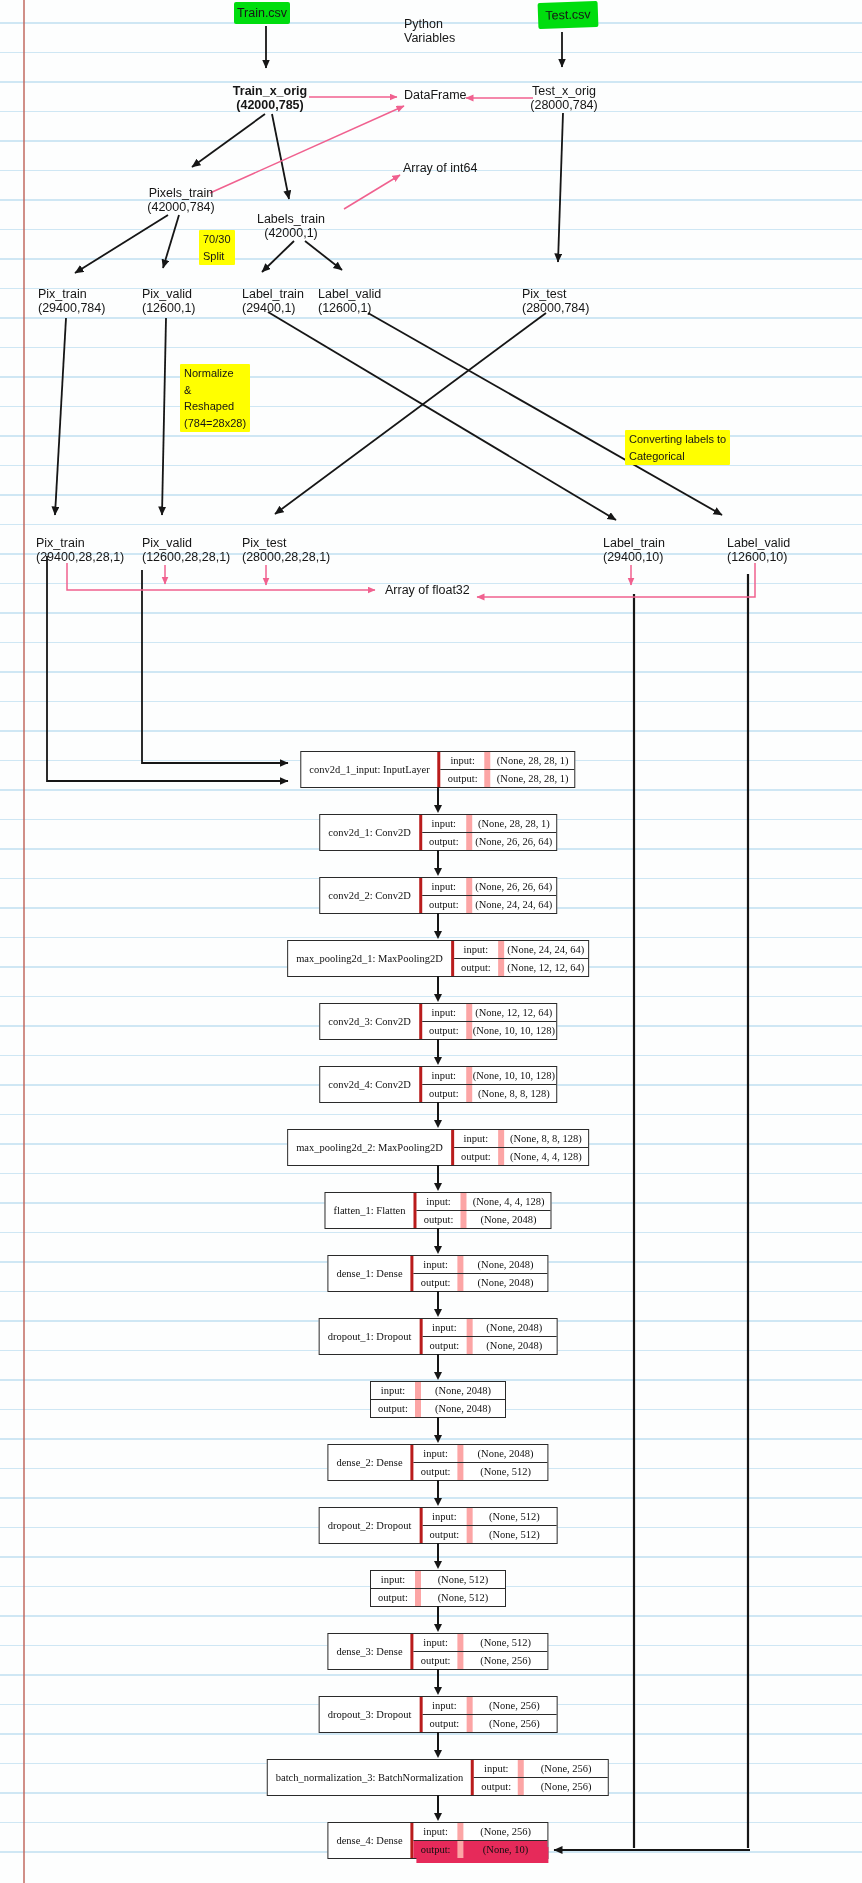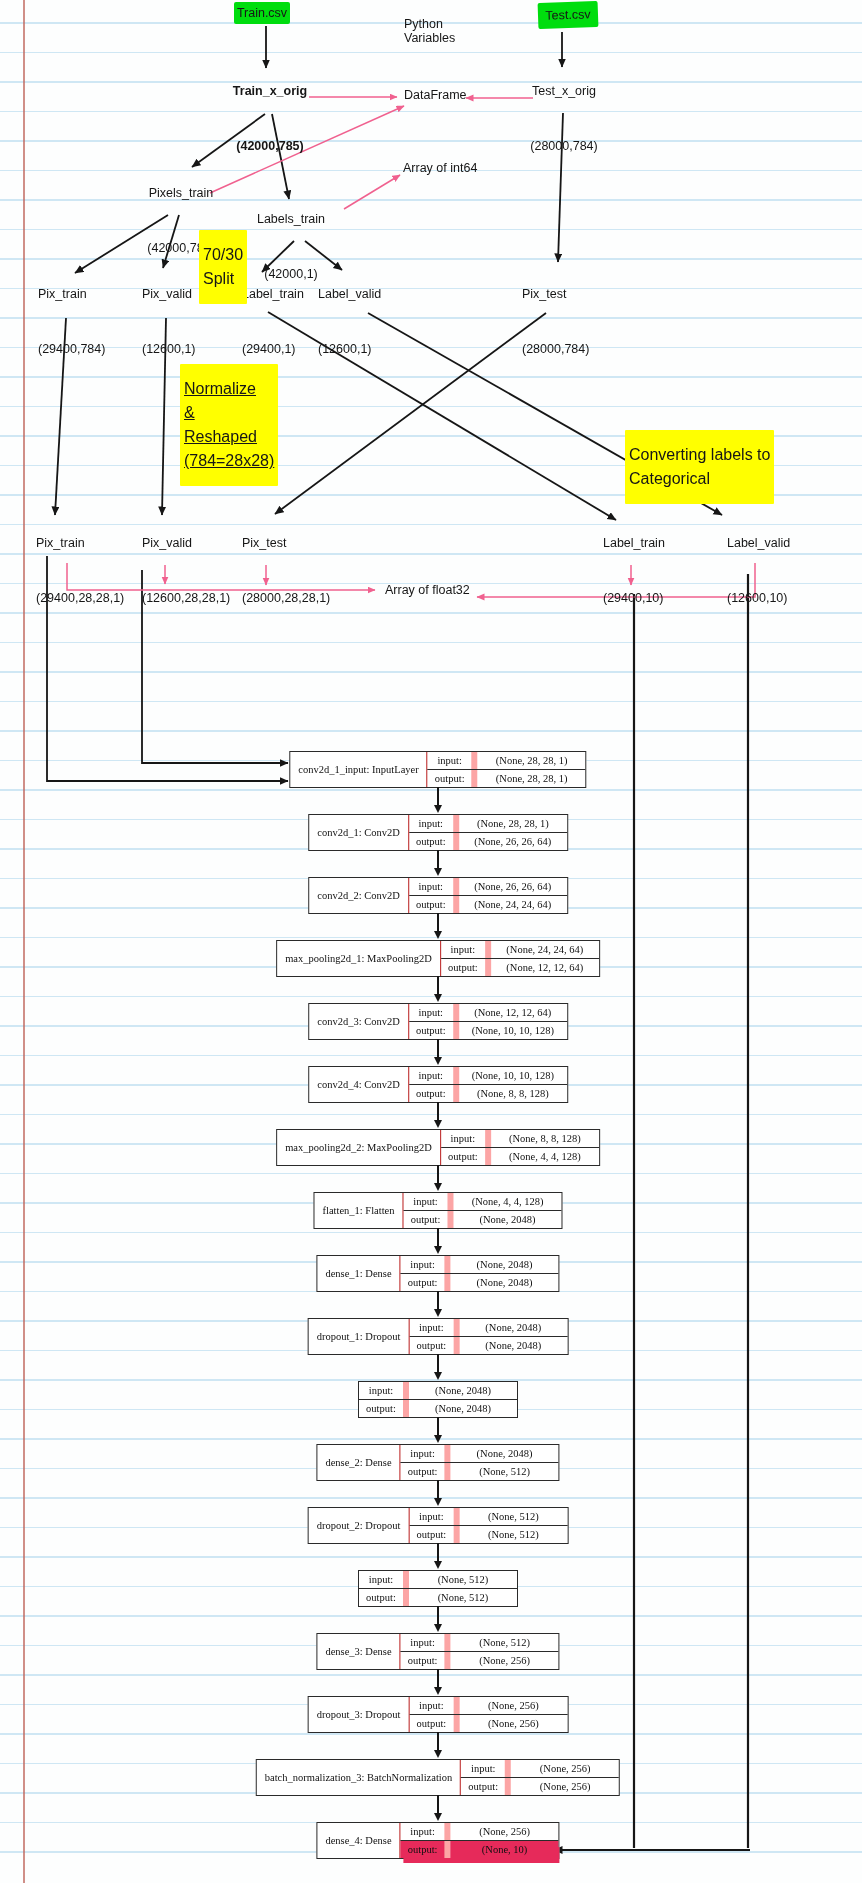--- a/index.html
+++ b/index.html
@@ -19,48 +19,48 @@
   }
   .rules{
     position:absolute;inset:0;
     background-image:repeating-linear-gradient(to bottom,transparent 0,transparent 28px,var(--rule) 28px,var(--rule) 29.5px);
     background-position:0 -6px;
   }
   .marginline{position:absolute;top:0;left:23px;width:2px;height:100%;background:var(--margin);opacity:.75;}
   svg.arrows{position:absolute;left:0;top:0;}
 
   .vlabel{position:absolute;font-size:12.5px;line-height:1.15;white-space:nowrap;}
-  .vlabel .shape{display:block;margin-top:41px;}
+  .vlabel .shape{display:block;}
   .ctr{transform:translateX(-50%);text-align:center;}
   .prelines{white-space:pre-line;}
 
   .hl-green{
     position:absolute;background:var(--green);
     display:flex;align-items:center;justify-content:center;
     font-size:12.5px;border-radius:2px;
   }
   .hl-yellow{
     position:absolute;background:var(--yellow);
-    font-size:16px;line-height:1.5;padding:13px 4px;border-radius:1px;
+    font-size:11px;line-height:1.5;padding:1px 4px;border-radius:1px;
   }
 
   
   .node{
     position:absolute;left:438px;transform:translateX(-50%);
     display:flex;align-items:stretch;background:#fff;
     border:1px solid #2a2a2a;
     font-family:"Liberation Serif",serif;font-size:10.5px;color:#101010;
     white-space:nowrap;
   }
-  .nname{display:flex;align-items:center;padding:0 8px;border-right:1px solid #b91c1c;}
+  .nname{display:flex;align-items:center;padding:0 8px;border-right:3px solid #b91c1c;}
   .nio{display:flex;flex-direction:column;}
   .niorow{display:flex;height:17px;}
   .niorow + .niorow{border-top:1px solid #2a2a2a;}
   .iolabel{width:44px;display:flex;align-items:center;justify-content:center;border-right:6px solid #fca5a5;}
-  .ioshape{flex:1;display:flex;align-items:center;justify-content:center;padding:0 12px;min-width:84px;}
+  .ioshape{flex:1;display:flex;align-items:center;justify-content:center;padding:0 0;min-width:84px;}
   .niorow.hl .iolabel,.niorow.hl .ioshape{background:var(--crimson);}
   .niorow.hl{box-shadow:2px 6px 0 -1px var(--crimson);}
   .vconn{position:absolute;width:1.6px;background:#161616;left:437px;}
   .vtri{position:absolute;width:0;height:0;left:433.5px;
     border-left:4.5px solid transparent;border-right:4.5px solid transparent;border-top:8px solid #161616;}
 </style>
 </head>
 <body>
 
 <div id="canvas">
@@ -178,21 +178,21 @@
     <span>Label_train</span>
     <span class="shape">(29400,10)</span>
   </div>
   <div class="vlabel" style="left:727px;top:536px;">
     <span>Label_valid</span>
     <span class="shape">(12600,10)</span>
   </div>
 
   <div class="hl-yellow prelines" style="left:199px;top:230px;">70/30
 Split</div>
-  <div class="hl-yellow prelines" style="left:180px;top:364px;text-decoration:underline;">Normalize
+  <div class="hl-yellow prelines" style="left:180px;top:364px;">Normalize
 &amp;
 Reshaped
 (784=28x28)</div>
   <div class="hl-yellow prelines" style="left:625px;top:430px;">Converting labels to
 Categorical</div>
 
   <div id="model-root">
       <div class="node" style="top: 751px;">
       <div class="nname">conv2d_1_input: InputLayer</div>
       <div class="nio">

